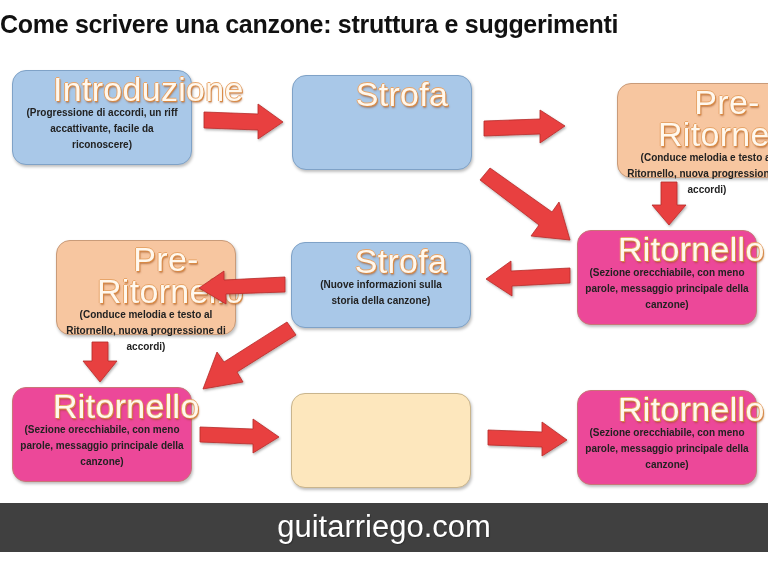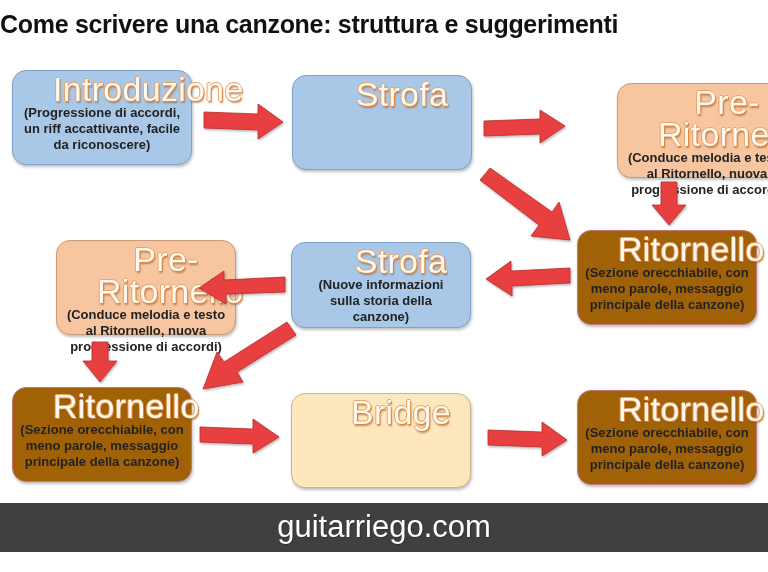--- a/index.html
+++ b/index.html
@@ -13,31 +13,31 @@
       font-size: 25px; font-weight: bold; color: #111; letter-spacing: -0.3px;
     }
     .box {
       position: absolute; width: 180px; height: 95px;
       border-radius: 14px; box-sizing: border-box;
       text-align: center; padding-top: 2px;
       box-shadow: 1px 2px 3px rgba(0,0,0,0.25);
     }
     .box.blue { background: #a9c8e8; border: 1.5px solid #7fa2c7; }
     .box.peach { background: #f7c6a0; border: 1.5px solid #c99b79; margin-left: 44px; }
-    .box.pink { background: #a16207; border: 1.5px solid #c97577; }
+    .box.pink { background: #ec4899; border: 1.5px solid #c97577; }
     .box.yellow { background: #fde7bd; border: 1.5px solid #c9b58d; }
     .box .heading {
       display: block; font-size: 34px; line-height: 32px;
       color: #fff8ee; font-weight: normal;
       text-shadow: 1px 1px 0 #d98a44, -1px 0 0 #e7a56a, 0 -1px 0 #e7a56a, 1px 2px 2px rgba(150,70,20,0.6);
       letter-spacing: 0.3px;
       padding-left: 40px;
     }
     .box .desc {
-      display: block; font-size: 13px; line-height: 16px; font-weight: bold; color: #222;
+      display: block; font-size: 10px; line-height: 16px; font-weight: bold; color: #222;
       padding: 0 6px;
     }
     .arrow { position: absolute; }
     .footer {
       position: absolute; left: 0; top: 503px; width: 768px; height: 49px;
       background: #404040; text-align: center;
     }
     .footer span {
       display: block; line-height: 48px; font-size: 31px; color: #ffffff;
       text-shadow: 1px 1px 1px rgba(0,0,0,0.25);
@@ -76,21 +76,20 @@
   <span class="heading">Pre-Ritornello</span>
   <span class="desc">(Conduce melodia e testo al Ritornello, nuova progressione di accordi)</span>
 </div>
 
 <div class="box pink" style="left:12px; top:387px;">
   <span class="heading">Ritornello</span>
   <span class="desc">(Sezione orecchiabile, con meno parole, messaggio principale della canzone)</span>
 </div>
 
 <div class="box yellow" style="left:291px; top:393px;">
-  <span class="heading">Bridge</span>
 </div>
 
 <div class="box pink" style="left:577px; top:390px;">
   <span class="heading">Ritornello</span>
   <span class="desc">(Sezione orecchiabile, con meno parole, messaggio principale della canzone)</span>
 </div>
 
 <svg class="arrow" style="left:0; top:0;" width="768" height="572" viewBox="0 0 768 572">
   <defs>
     <filter id="sh" x="-20%" y="-20%" width="140%" height="140%">

